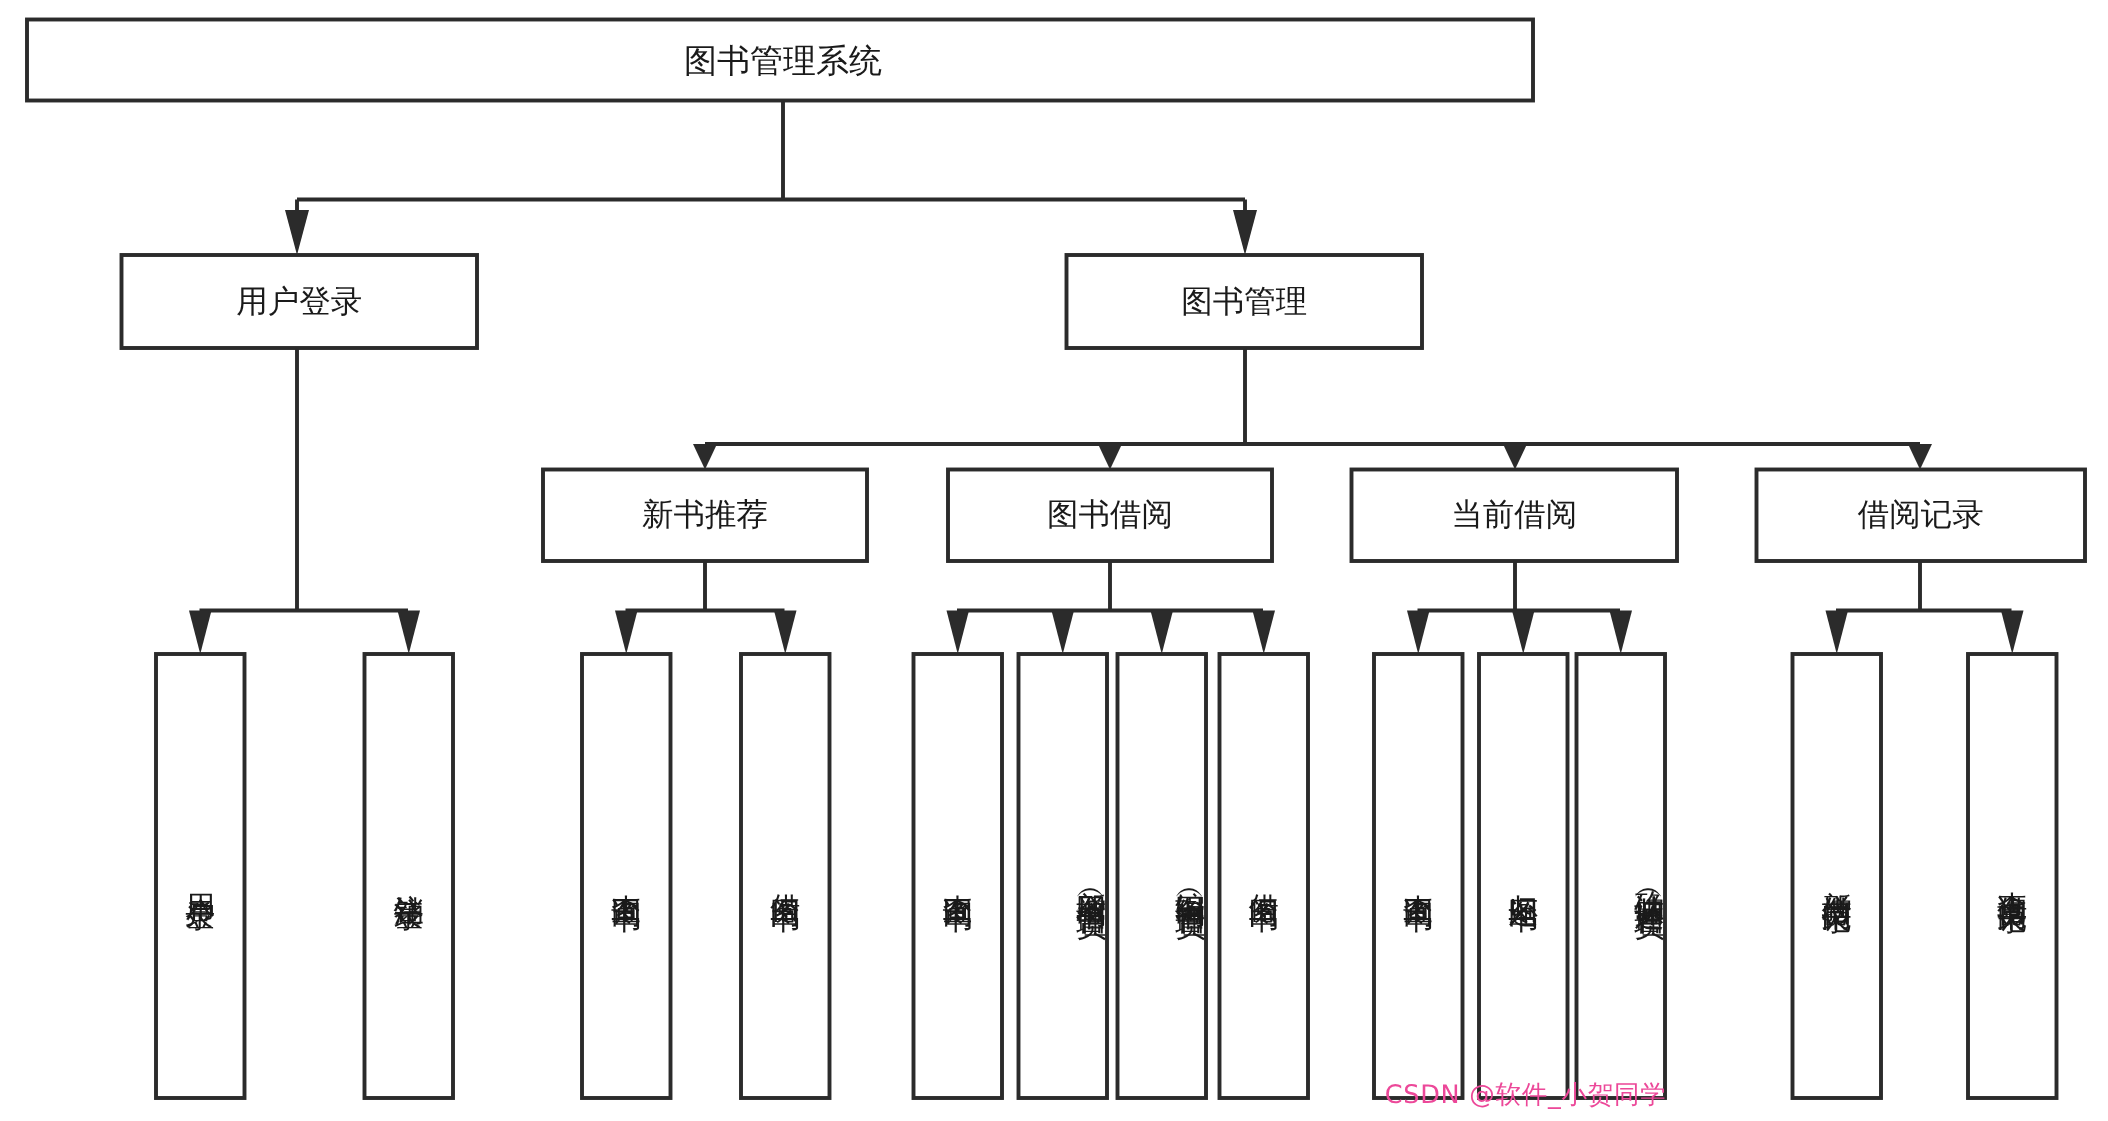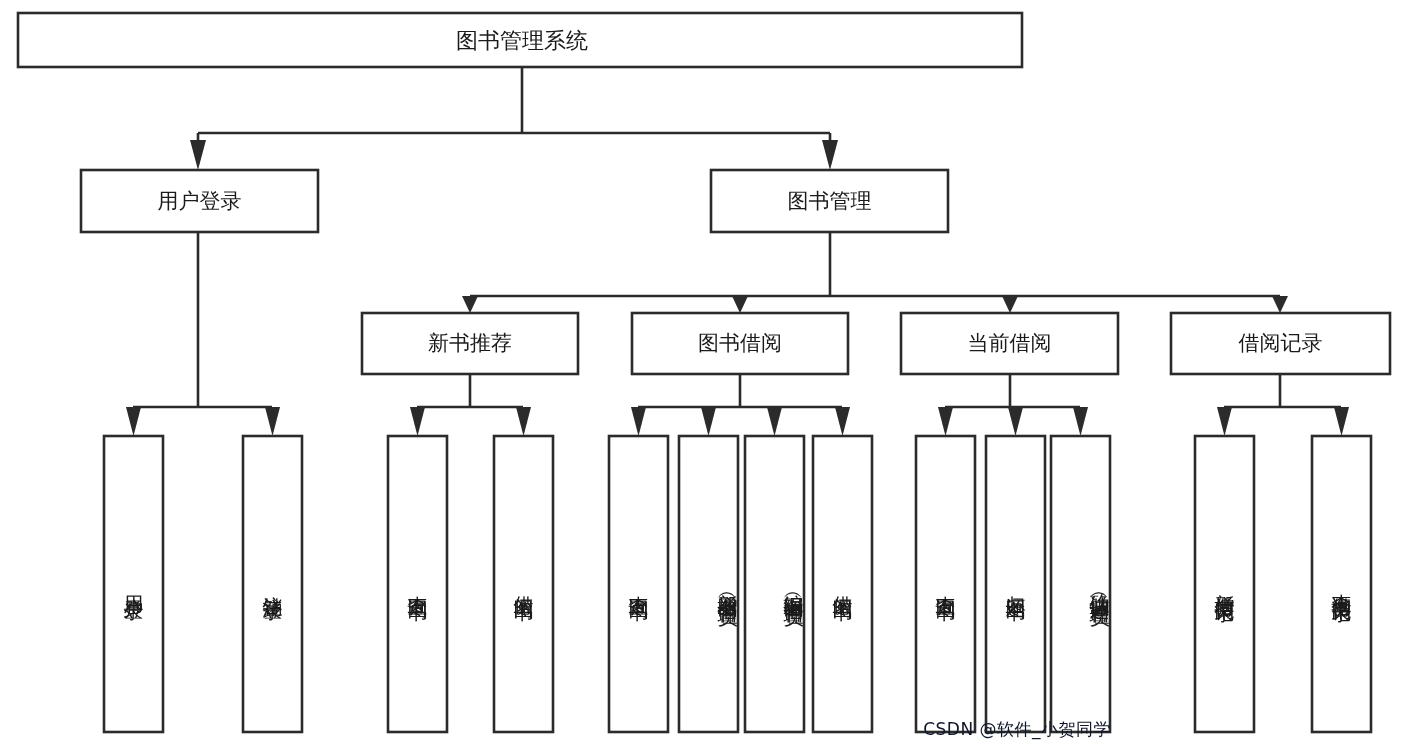--- a/index.html
+++ b/index.html
@@ -78,21 +78,21 @@
     display: flex;
     align-items: flex-start;
     justify-content: center;
   }
   #watermark {
     position: absolute;
     right: 8px;
     bottom: 6px;
     font-family: "DejaVu Sans", "Liberation Sans", sans-serif;
     font-size: 17px;
-    color: #0f172a;
+    color: #ec4899;
     letter-spacing: 0.5px;
     white-space: nowrap;
   }
 </style>
 </head>
 <body>
 
 <div id="diagram-root">
 
   <svg id="tree-svg" viewBox="0 0 1405 747">

